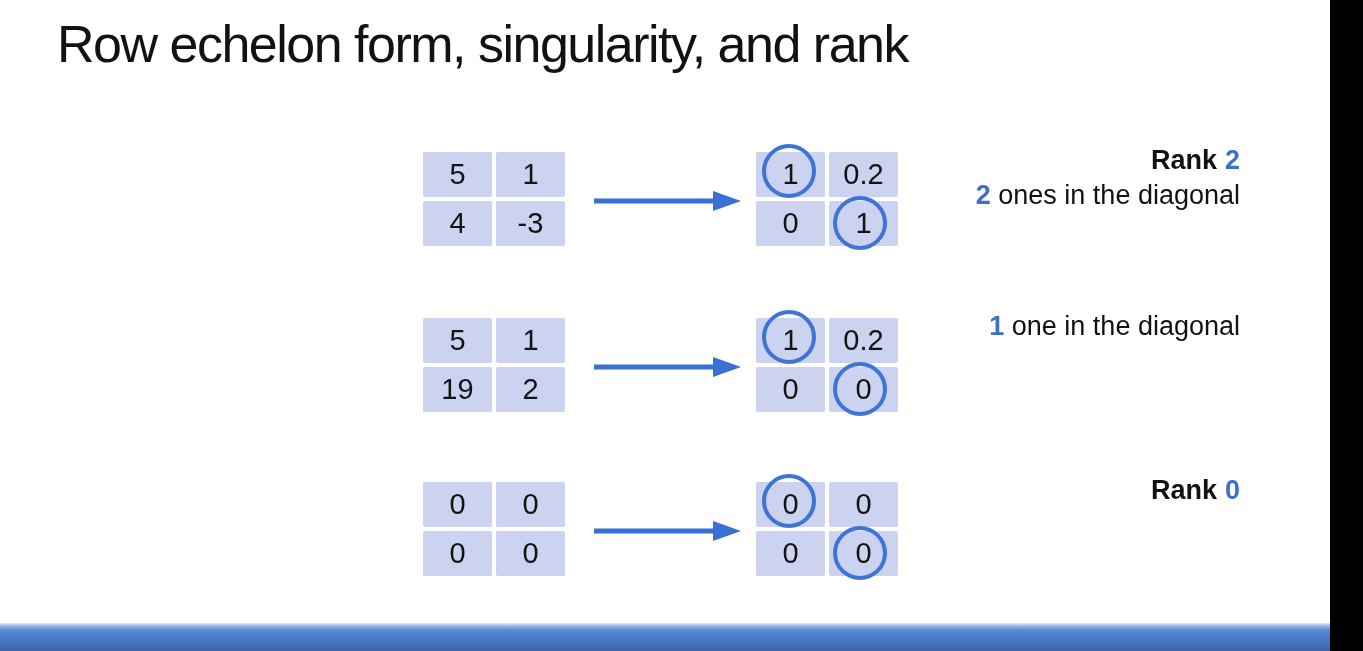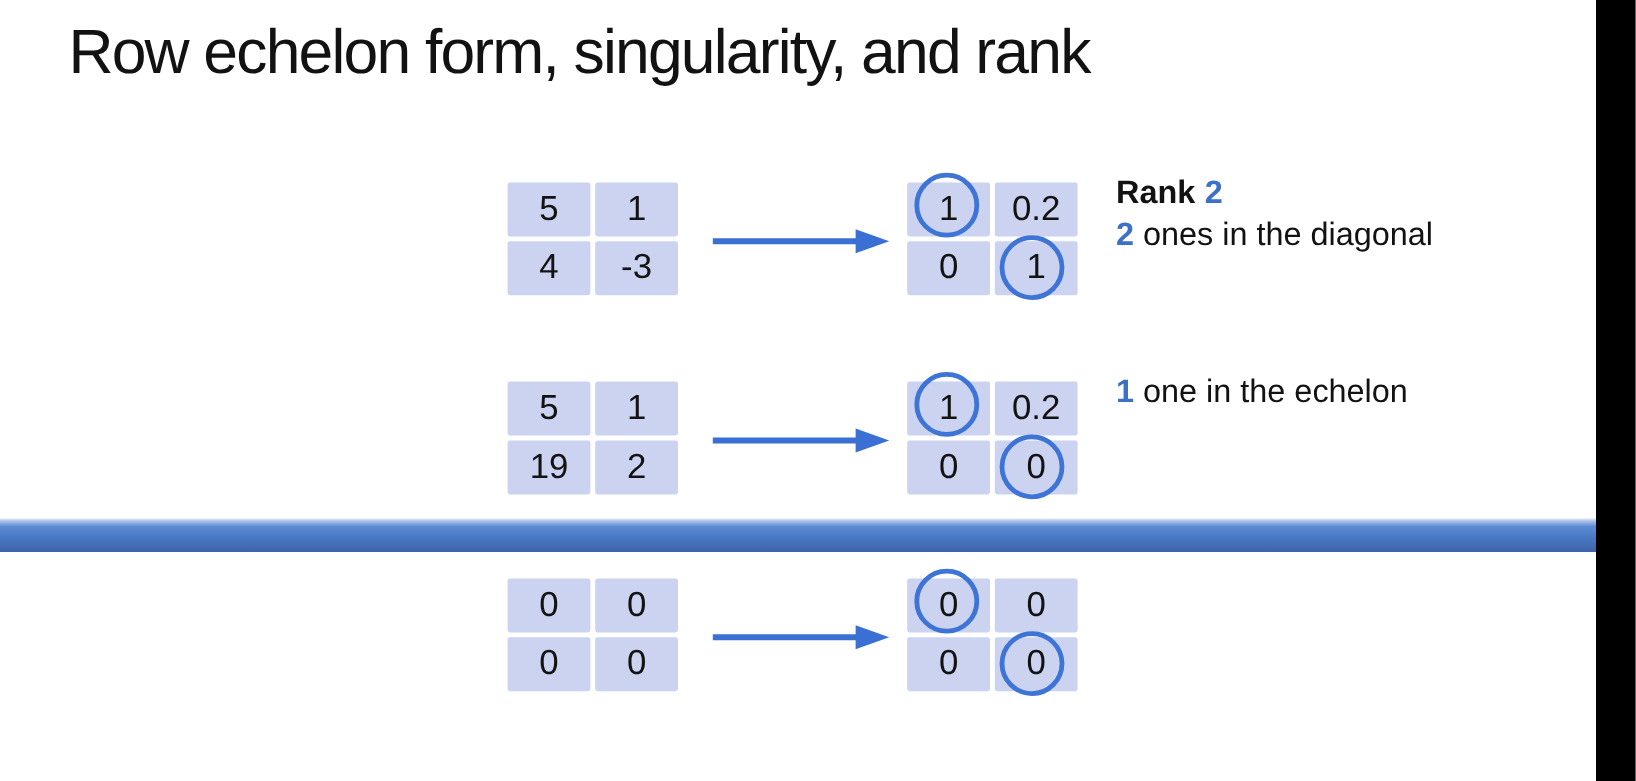--- a/index.html
+++ b/index.html
@@ -2,21 +2,21 @@
 <html><head>
 <meta charset="utf-8">
 <style>
   * { margin: 0; padding: 0; box-sizing: border-box; }
   html, body {
     width: 1363px; height: 651px;
     background: #ffffff;
     overflow: hidden;
     font-family: "Liberation Sans", sans-serif;
   }
-  .stage { position: absolute; top: 0; left: 0; width: 1363px; height: 460px; background: #ffffff; text-decoration: underline; }
+  .stage { position: absolute; top: 0; left: 0; width: 1363px; height: 651px; background: #ffffff; text-decoration: underline; }
 
   .title {
     position: absolute; left: 57px; top: 14px;
     font-size: 52px; font-weight: 400; letter-spacing: -1.5px;
     color: #121212; white-space: nowrap;
   }
 
   .row { position: absolute; left: 0; width: 1330px; height: 95px; }
   .row-1 { top: 152px; }
   .row-2 { top: 318px; }
@@ -42,21 +42,21 @@
   .circle {
     position: absolute; width: 54px; height: 54px;
     border: 4px solid #3e74d6; border-radius: 50%;
     pointer-events: none;
   }
   .circle-tl { left: 6px;  top: -8px; }
   .circle-br { left: 77px; top: 44px; }
 
   .caption {
     position: absolute; left: 930px; top: -9px; width: 310px;
-    text-align: left; font-size: 27px; color: #121212; line-height: 1.3;
+    text-align: right; font-size: 27px; color: #121212; line-height: 1.3;
   }
   .rank-line { font-weight: 700; }
   .blue { color: #3d70c9; font-weight: 700; }
   .rank-line .blue { margin-left: 8px; }
 
   .bottom-bar {
     position: absolute; left: 0; bottom: 0; width: 1330px; height: 28px;
     background: linear-gradient(180deg,
       #e3ebf7 0%, #a9c1e7 8%, #5d8cd4 24%, #4a7ac6 55%, #3d63a8 100%);
   }
@@ -111,21 +111,21 @@
     </svg>
     <div class="matrix matrix-right">
       <div class="cell">1</div>
       <div class="cell">0.2</div>
       <div class="cell">0</div>
       <div class="cell">0</div>
       <div class="circle circle-tl"></div>
       <div class="circle circle-br"></div>
     </div>
     <div class="caption">
-      <div class="desc-line"><span class="blue">1</span><span> one in the echelon</span></div>
+      <div class="desc-line"><span class="blue">1</span><span> one in the diagonal</span></div>
     </div>
   </div>
 
   <div class="row row-3">
     <div class="matrix matrix-left">
       <div class="cell">0</div>
       <div class="cell">0</div>
       <div class="cell">0</div>
       <div class="cell">0</div>
     </div>
@@ -135,19 +135,20 @@
     </svg>
     <div class="matrix matrix-right">
       <div class="cell">0</div>
       <div class="cell">0</div>
       <div class="cell">0</div>
       <div class="cell">0</div>
       <div class="circle circle-tl"></div>
       <div class="circle circle-br"></div>
     </div>
     <div class="caption">
+      <div class="rank-line"><span>Rank</span><span class="blue">0</span></div>
     </div>
   </div>
 
   <div class="bottom-bar"></div>
   <div class="letterbox"></div>
 
 </div>
 
 </body></html>

